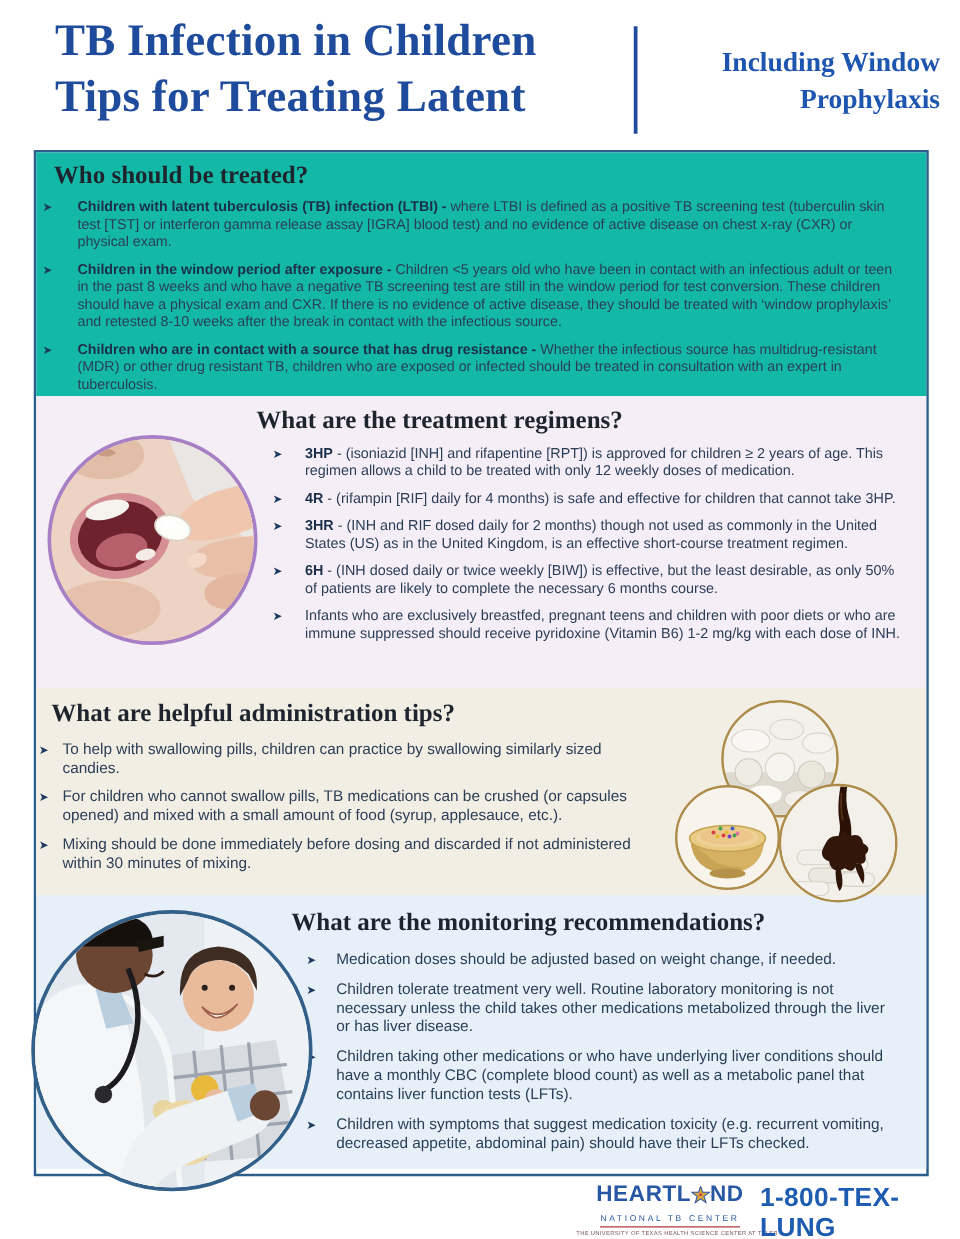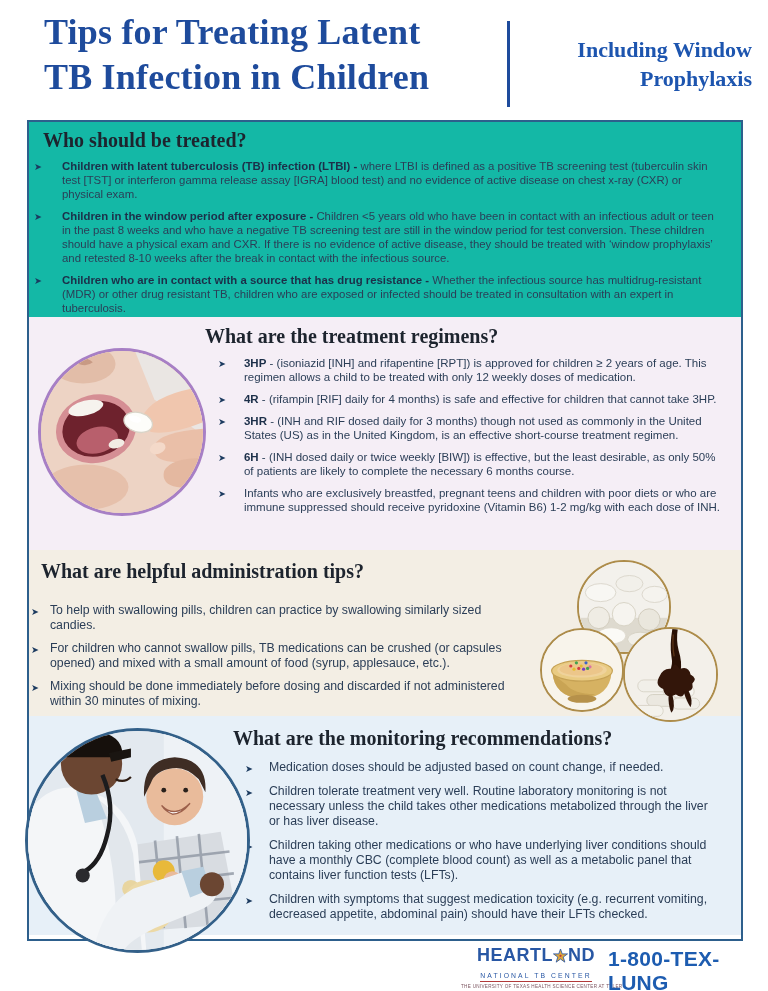--- a/index.html
+++ b/index.html
@@ -53,21 +53,21 @@
   .sec-reg .arr { margin-right:18px; }
   .sec-reg .b p { max-width:476px; }
   .mouth-circle {
     position:absolute; left:9px; top:31px; width:162px; height:162px;
     border:3px solid #a77fc5; border-radius:50%; overflow:hidden; background:#eed7ca; z-index:2;
   }
   .mouth-circle svg, .food-circle svg, .doc-circle svg { display:block; width:100%; height:100%; }
 
   
   .sec-adm { height:166px; background:#f3eee4; padding:9px 16px 0 12px; box-sizing:border-box; }
-  .sec-adm h2 { margin-bottom:20px; }
+  .sec-adm h2 { margin-bottom:9px; }
   .sec-adm .b { font-size:12.3px; line-height:15px; margin-left:-10px; }
   .sec-adm .arr { margin-right:11px; }
   .sec-adm .b p { max-width:478px; }
   .food-circle {
     position:absolute; border-radius:50%; overflow:hidden; z-index:3;
     border:2px solid #ad8c4a; background:#f3f1ec;
   }
   .fc-pills  { left:548px; top:10px;  width:90px; height:90px; }
   .fc-sauce  { left:511px; top:78px;  width:80px; height:80px; }
   .fc-choc   { left:594px; top:77px;  width:91px; height:91px; }
@@ -92,22 +92,22 @@
               border-bottom:1px solid #b23a3a; padding-bottom:1px; white-space:nowrap; }
   .logo-tag { font-size:4.6px; letter-spacing:0.3px; line-height:6px; color:#7c5560; margin-top:2px; white-space:nowrap; }
   .phone { position:absolute; left:608px; top:947px; font-size:21px; font-weight:bold; color:#1d5cb0; letter-spacing:0.3px; }
 </style>
 </head>
 <body>
 
 <div id="page">
 
   <div class="title">
+    <span>TB Infection in Children</span>
     <span>Tips for Treating Latent</span>
-    <span>TB Infection in Children</span>
   </div>
   <div class="hdr-divider"></div>
   <div class="subtitle">Including Window Prophylaxis</div>
 
   <div class="main-box">
 
     <div class="sec sec-who">
       <h2>Who should be treated?</h2>
       <div class="b">
         <span class="arr">➤</span>
@@ -151,21 +151,21 @@
         <div class="b">
           <span class="arr">➤</span>
           <p><span class="lead">3HP</span><span> - (isoniazid [INH] and rifapentine [RPT]) is approved for children ≥ 2 years of age. This regimen allows a child to be treated with only 12 weekly doses of medication.</span></p>
         </div>
         <div class="b">
           <span class="arr">➤</span>
           <p><span class="lead">4R</span><span> - (rifampin [RIF] daily for 4 months) is safe and effective for children that cannot take 3HP.</span></p>
         </div>
         <div class="b">
           <span class="arr">➤</span>
-          <p><span class="lead">3HR</span><span> - (INH and RIF dosed daily for 3 months) though not used as commonly in the United States (US) as in the United Kingdom, is an effective short-course treatment regimen.</span></p>
+          <p><span class="lead">3HR</span><span> - (INH and RIF dosed daily for 2 months) though not used as commonly in the United States (US) as in the United Kingdom, is an effective short-course treatment regimen.</span></p>
         </div>
         <div class="b">
           <span class="arr">➤</span>
           <p><span class="lead">6H</span><span> - (INH dosed daily or twice weekly [BIW]) is effective, but the least desirable, as only 50% of patients are likely to complete the necessary 6 months course.</span></p>
         </div>
         <div class="b">
           <span class="arr">➤</span>
           <p><span>Infants who are exclusively breastfed, pregnant teens and children with poor diets or who are immune suppressed should receive pyridoxine (Vitamin B6) 1-2 mg/kg with each dose of INH.</span></p>
         </div>
       </div>
@@ -275,21 +275,21 @@
           <circle cx="66" cy="68" r="4" fill="#e9bb9b"></circle>
           <path d="M30,100 Q34,80 48,72 L72,64 Q82,62 86,70 Q88,78 78,82 L58,90 Q46,96 44,100 Z" fill="#eff2f5"></path>
           <polygon points="70,64 80,62 84,72 74,76" fill="#b9cfdf"></polygon>
           <circle cx="84" cy="70" r="5.5" fill="#6b4632"></circle>
         </svg>
       </div>
       <div class="content">
         <h2>What are the monitoring recommendations?</h2>
         <div class="b">
           <span class="arr">➤</span>
-          <p><span>Medication doses should be adjusted based on count change, if needed.</span></p>
+          <p><span>Medication doses should be adjusted based on weight change, if needed.</span></p>
         </div>
         <div class="b">
           <span class="arr">➤</span>
           <p><span>Children tolerate treatment very well.  Routine laboratory monitoring is not necessary unless the child takes other medications metabolized through the liver or has liver disease.</span></p>
         </div>
         <div class="b">
           <span class="arr">➤</span>
           <p><span>Children taking other medications or who have underlying liver conditions should have a monthly CBC (complete blood count) as well as a metabolic panel that contains liver function tests (LFTs).</span></p>
         </div>
         <div class="b">

